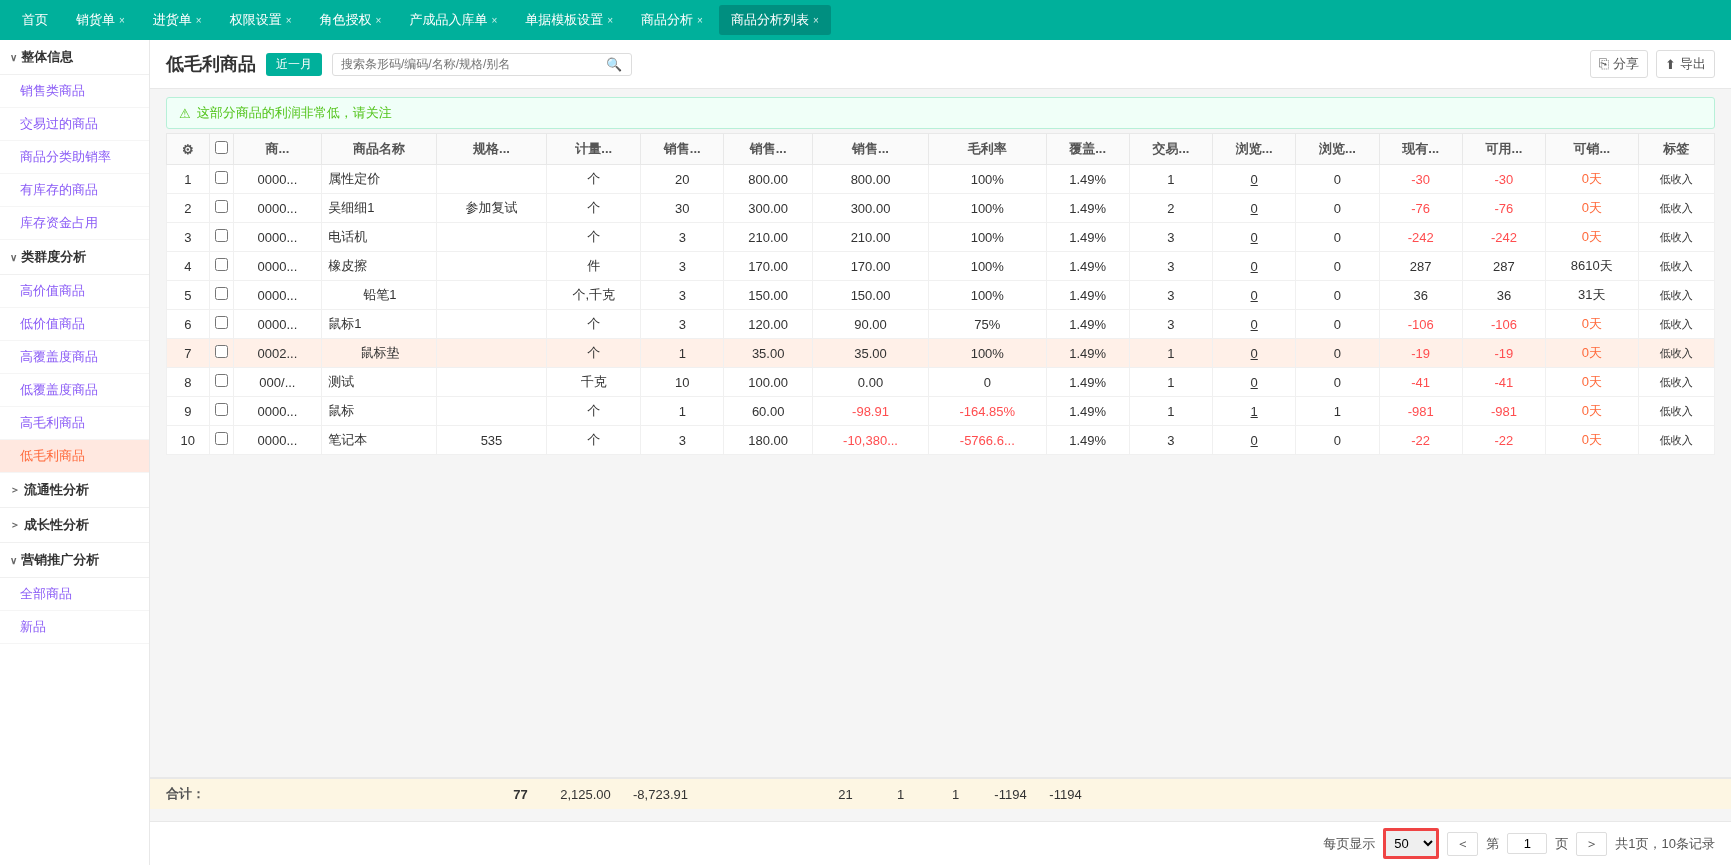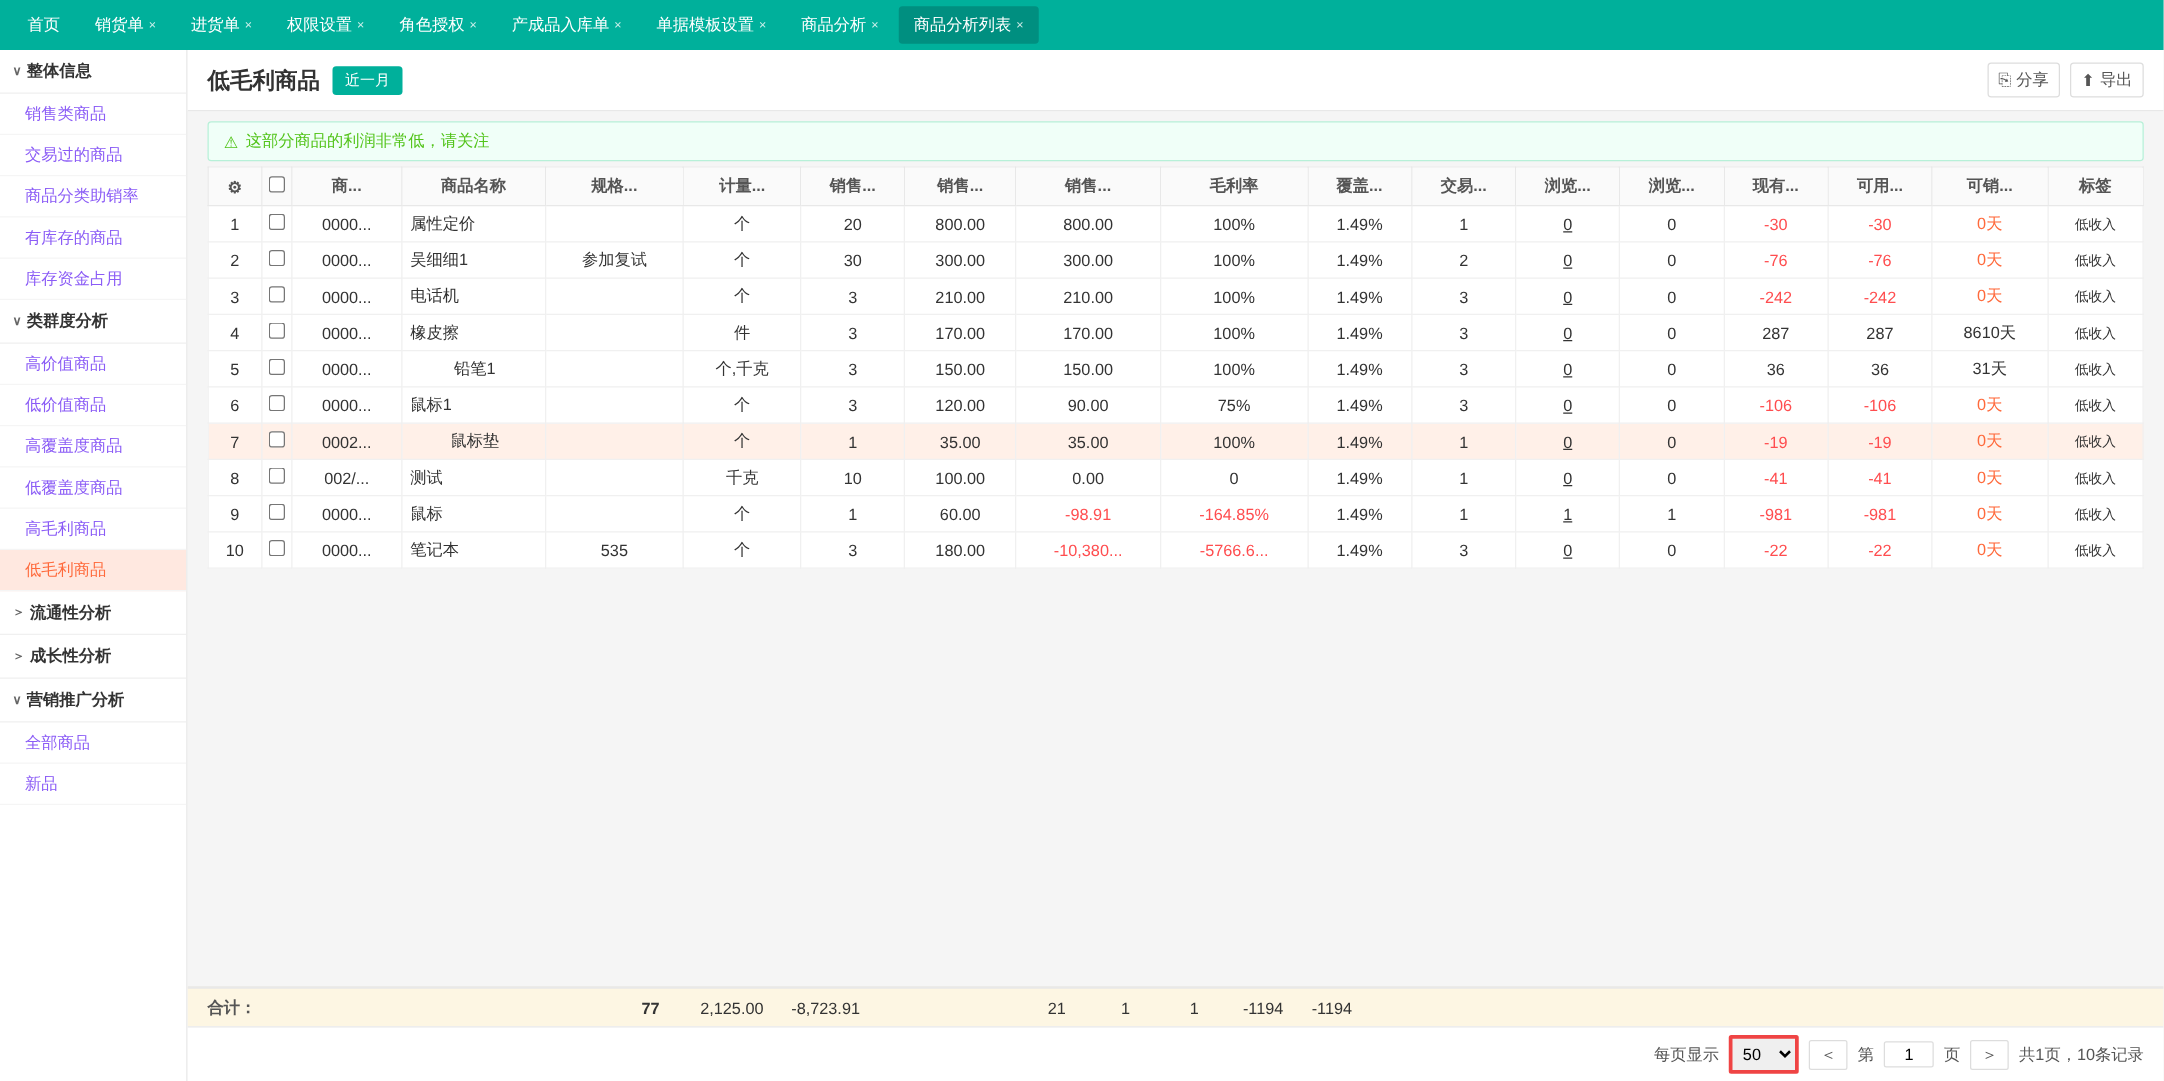--- a/index.html
+++ b/index.html
@@ -100,21 +100,21 @@
     .footer-label { color: #555; padding-right: 8px; font-weight: bold; }
     .footer-cells { display: flex; flex: 1; }
     .footer-cell {
       text-align: center; color: #333;
     }
 
     
     .pagination {
       display: flex; align-items: center; justify-content: flex-end;
       padding: 6px 16px; gap: 8px; background: #fff;
-      border-top: 1px solid #e8e8e8; font-size: 12px; color: #555;
+      border-top: 1px solid #e8e8e8; font-size: 12px; color: #555; margin-top: 12px;
     }
     .pagination .page-btn {
       border: 1px solid #ddd; background: #fff; padding: 2px 8px;
       cursor: pointer; border-radius: 2px; color: #555;
     }
     .pagination input {
       width: 40px; border: 1px solid #ddd; text-align: center;
       padding: 2px; border-radius: 2px;
     }
     .pagination select {
@@ -242,20 +242,24 @@
         <span>新品</span>
       </div>
     </div>
   </aside>
 
   <main class="main">
 
     <div class="page-header">
       <h1 class="page-title">低毛利商品</h1>
       <button class="btn-period">近一月</button>
+      <div class="search-box">
+        <input type="text" placeholder="搜索条形码/编码/名称/规格/别名" style="">
+        <span style="color:#bbb;">🔍</span>
+      </div>
       <div class="header-actions">
         <div class="btn-action">
           <span>⎘</span>
           <span>分享</span>
         </div>
         <div class="btn-action">
           <span>⬆</span>
           <span>导出</span>
         </div>
       </div>
@@ -427,21 +431,21 @@
       <td class="link-val">0</td>
       <td>0</td>
       <td style="color:#ff4d4f;">-19</td>
       <td style="color:#ff4d4f;">-19</td>
       <td style="color:#ff6a3c;">0天</td>
       <td class="tag-low">低收入</td>
     </tr>
             <tr>
       <td>8</td>
       <td class="checkbox-cell"><input type="checkbox" style=""></td>
-      <td>002/...</td>
+      <td>000/...</td>
       <td style="text-align:left;padding-left:6px;">测试</td>
       <td></td>
       <td>千克</td>
       <td>10</td>
       <td>100.00</td>
       <td style="">0.00</td>
       <td style="">0</td>
       <td>1.49%</td>
       <td>1</td>
       <td class="link-val">0</td>

